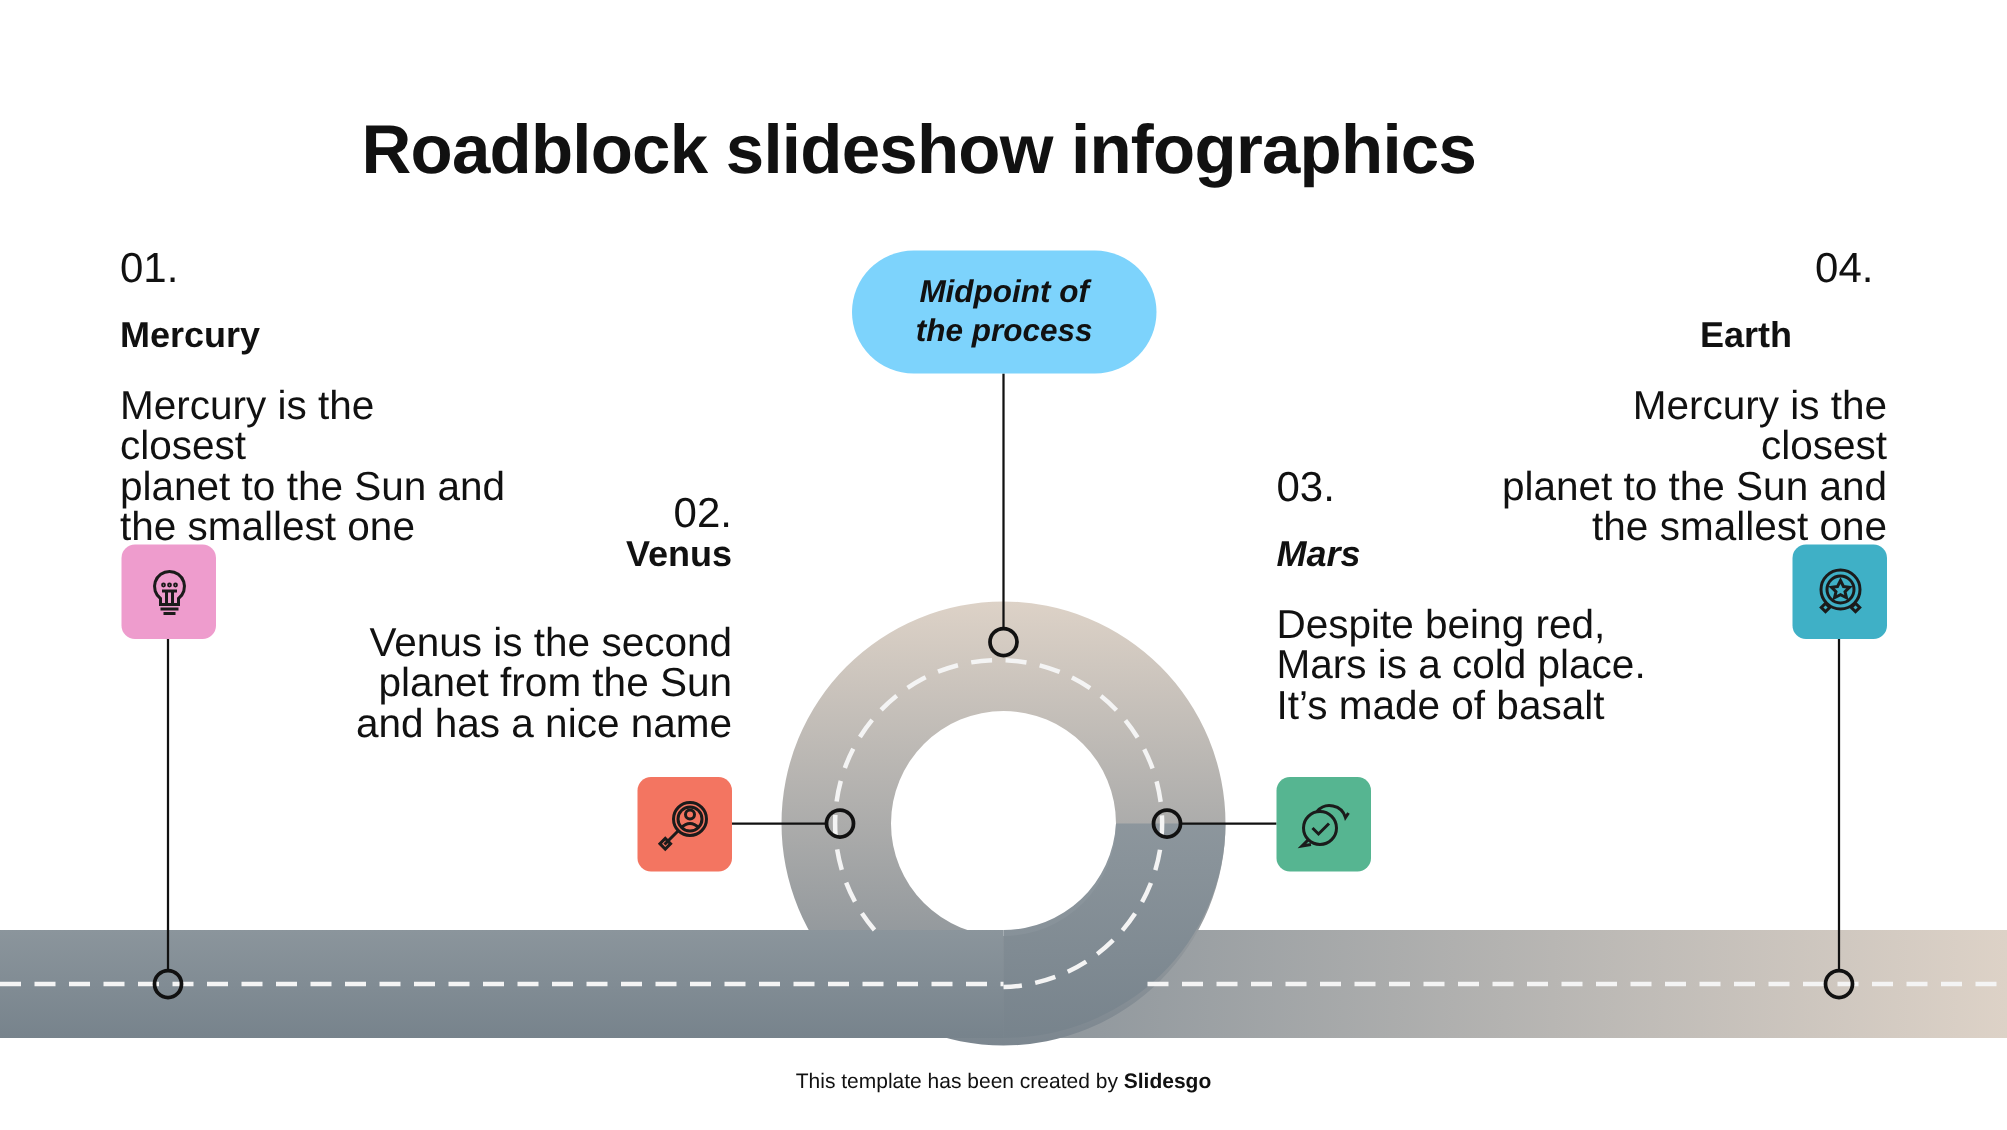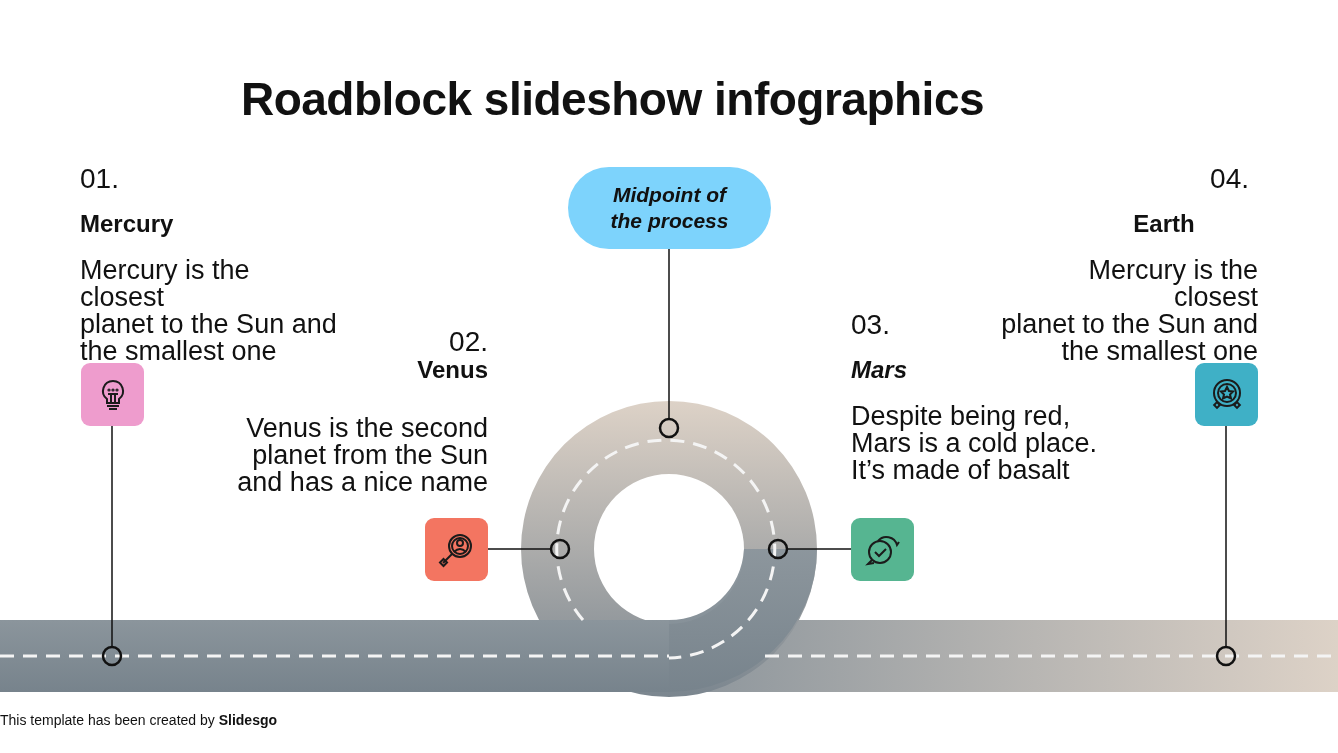--- a/index.html
+++ b/index.html
@@ -10,21 +10,21 @@
   .num { position: absolute; font-size: 28px; font-weight: 400; }
   .name { position: absolute; font-size: 24px; font-weight: 700; }
   .desc { position: absolute; font-size: 27px; line-height: 27px; width: 260px; }
   .right { text-align: right; }
   .iconbox { position: absolute; width: 63px; height: 63px; border-radius: 9px;
              display: flex; align-items: center; justify-content: center; }
   .pill { position: absolute; left: 568px; top: 167px; width: 203px; height: 82px;
           border-radius: 41px; background: #7dd3fc; display: flex; align-items: center;
           justify-content: center; text-align: center; font-style: italic; font-weight: 700;
           font-size: 21px; line-height: 26px; }
-  .footer { position: absolute; left: 0; width: 1338px; top: 712px; font-size: 14px; }
+  .footer { position: absolute; left: 0; width: 1338px; top: 712px; text-align: center; font-size: 14px; }
   .footer b { font-weight: 700; }
   svg.diagram { position: absolute; left: 0; top: 0; }
 </style>
 </head>
 <body>
 
 <svg class="diagram" width="1338" height="753" viewBox="0 0 1338 753">
   <defs>
     <linearGradient id="roadLeft" x1="0" y1="0" x2="0" y2="1">
       <stop offset="0" stop-color="#8b959c"></stop>

